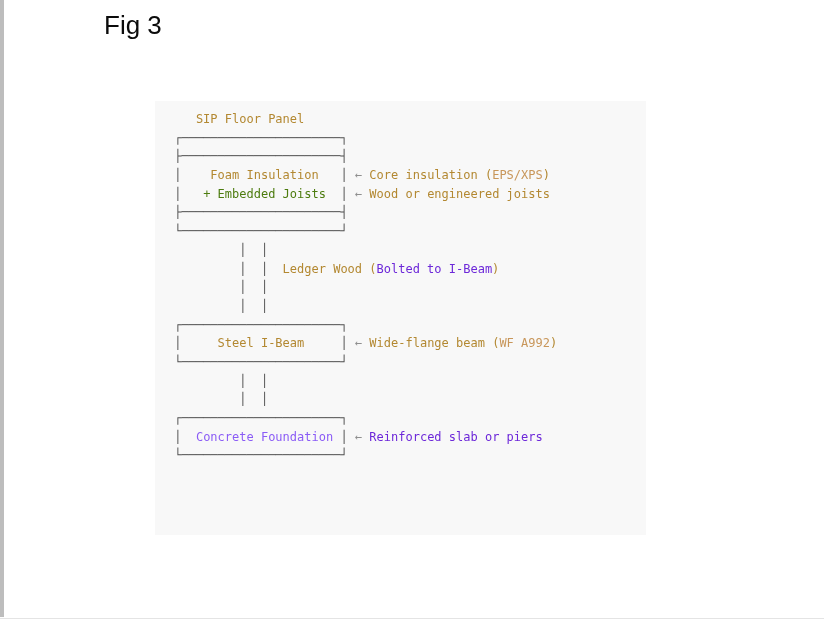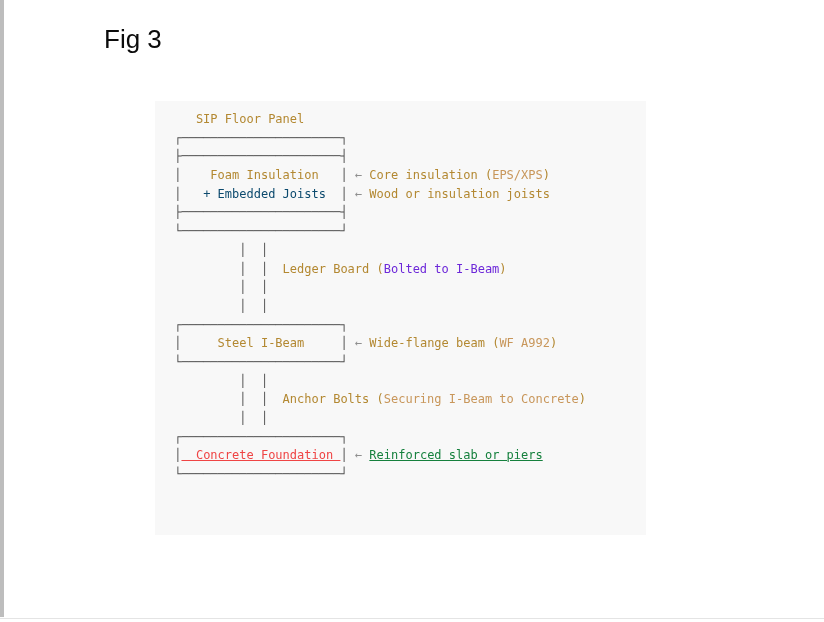--- a/index.html
+++ b/index.html
@@ -14,21 +14,21 @@
     position: absolute; left: 0; top: 0;
     width: 4px; height: 617px;
     background: #bdbdbd;
   }
   .bottom-line {
     position: absolute; left: 0; top: 618px;
     width: 824px; height: 1px;
     background: #e4e4e4;
   }
   .fig-label {
-    position: absolute; left: 104px; top: 24px;
+    position: absolute; left: 104px; top: 10px;
     font-size: 26px; color: #0b0b0b;
     letter-spacing: 0px;
   }
   .panel {
     position: absolute; left: 155px; top: 101px;
     width: 491px; height: 434px;
     background: #f8f8f8;
   }
   .diagram {
     padding: 9px 0 0 12px;
@@ -47,32 +47,31 @@
 <div class="edge-strip"></div>
 
 <div class="fig-label">Fig 3</div>
 
 <div class="panel" style="background: rgb(248, 248, 248);">
   <div class="diagram">
       <div class="dl"><span style="color: rgb(179, 136, 49);">    SIP Floor Panel</span></div>
       <div class="dl"><span style="color: rgb(79, 79, 79);"> ┌──────────────────────┐</span></div>
       <div class="dl"><span style="color: rgb(79, 79, 79);"> ├──────────────────────┤</span></div>
       <div class="dl"><span style="color: rgb(79, 79, 79);"> │</span><span style="color: rgb(179, 136, 49);">    Foam Insulation   </span><span style="color: rgb(79, 79, 79);">│</span><span style="color: rgb(143, 143, 143);"> ← </span><span style="color: rgb(179, 136, 49);">Core insulation (</span><span style="color: rgb(200, 150, 90);">EPS/XPS</span><span style="color: rgb(179, 136, 49);">)</span></div>
-      <div class="dl"><span style="color: rgb(79, 79, 79);"> │</span><span style="color: #0c4a6e;">   + Embedded Joists  </span><span style="color: rgb(79, 79, 79);">│</span><span style="color: rgb(143, 143, 143);"> ← </span><span style="color: rgb(179, 136, 49);">Wood or insulation joists</span></div>
+      <div class="dl"><span style="color: rgb(79, 79, 79);"> │</span><span style="color: #4d7c0f;">   + Embedded Joists  </span><span style="color: rgb(79, 79, 79);">│</span><span style="color: rgb(143, 143, 143);"> ← </span><span style="color: rgb(179, 136, 49);">Wood or engineered joists</span></div>
       <div class="dl"><span style="color: rgb(79, 79, 79);"> ├──────────────────────┤</span></div>
       <div class="dl"><span style="color: rgb(79, 79, 79);"> └──────────────────────┘</span></div>
       <div class="dl"><span style="color: rgb(79, 79, 79);">          │  │</span></div>
-      <div class="dl"><span style="color: rgb(79, 79, 79);">          │  │  </span><span style="color: rgb(179, 136, 49);">Ledger Board (</span><span style="color: #6d28d9;">Bolted to I-Beam</span><span style="color: rgb(179, 136, 49);">)</span></div>
+      <div class="dl"><span style="color: rgb(79, 79, 79);">          │  │  </span><span style="color: rgb(179, 136, 49);">Ledger Wood (</span><span style="color: #6d28d9;">Bolted to I-Beam</span><span style="color: rgb(179, 136, 49);">)</span></div>
       <div class="dl"><span style="color: rgb(79, 79, 79);">          │  │</span></div>
       <div class="dl"><span style="color: rgb(79, 79, 79);">          │  │</span></div>
       <div class="dl"><span style="color: rgb(79, 79, 79);"> ┌──────────────────────┐</span></div>
       <div class="dl"><span style="color: rgb(79, 79, 79);"> │</span><span style="color: rgb(179, 136, 49);">     Steel I-Beam     </span><span style="color: rgb(79, 79, 79);">│</span><span style="color: rgb(143, 143, 143);"> ← </span><span style="color: rgb(179, 136, 49);">Wide-flange beam (</span><span style="color: rgb(200, 150, 90);">WF A992</span><span style="color: rgb(179, 136, 49);">)</span></div>
       <div class="dl"><span style="color: rgb(79, 79, 79);"> └──────────────────────┘</span></div>
       <div class="dl"><span style="color: rgb(79, 79, 79);">          │  │</span></div>
-      <div class="dl"><span style="color: rgb(79, 79, 79);">          │  │  </span><span style="color: rgb(179, 136, 49);">Anchor Bolts (</span><span style="color: rgb(200, 150, 90);">Securing I-Beam to Concrete</span><span style="color: rgb(179, 136, 49);">)</span></div>
       <div class="dl"><span style="color: rgb(79, 79, 79);">          │  │</span></div>
       <div class="dl"><span style="color: rgb(79, 79, 79);"> ┌──────────────────────┐</span></div>
-      <div class="dl"><span style="color: rgb(79, 79, 79);"> │</span><span style="color: #ef4444; text-decoration: underline;">  Concrete Foundation </span><span style="color: rgb(79, 79, 79);">│</span><span style="color: rgb(143, 143, 143);"> ← </span><span style="color: #15803d; text-decoration: underline;">Reinforced slab or piers</span></div>
+      <div class="dl"><span style="color: rgb(79, 79, 79);"> │</span><span style="color: #8b5cf6;">  Concrete Foundation </span><span style="color: rgb(79, 79, 79);">│</span><span style="color: rgb(143, 143, 143);"> ← </span><span style="color: #6d28d9;">Reinforced slab or piers</span></div>
       <div class="dl"><span style="color: rgb(79, 79, 79);"> └──────────────────────┘</span></div>
     </div>
 </div>
 
 <div class="bottom-line"></div>
 
 </body></html>

